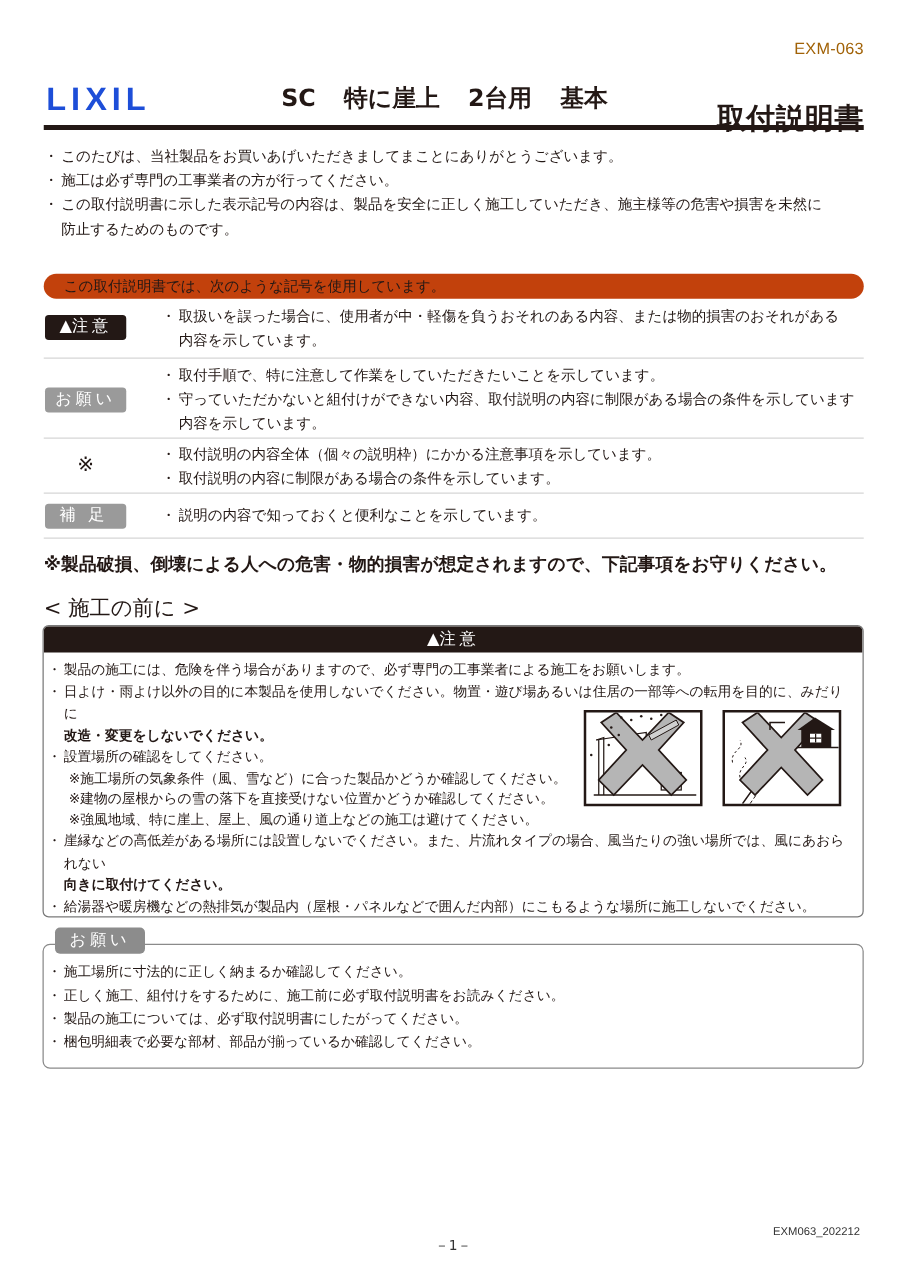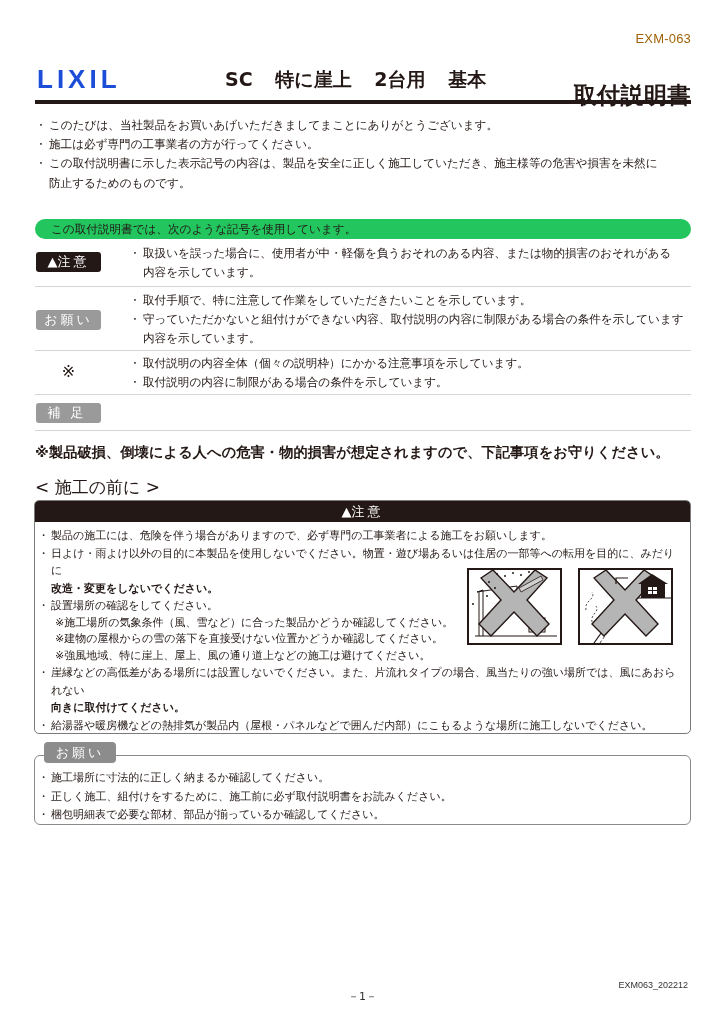--- a/index.html
+++ b/index.html
@@ -20,21 +20,21 @@
   .title-main { right: 34px; top: 80px; font-size: 23px; font-weight: bold; line-height: 30px; letter-spacing: 0.5px; }
   .header-rule { left: 35px; top: 100px; width: 656px; height: 4px; background: #231815; }
 
   
   .intro { left: 37px; top: 116px; width: 660px; font-size: 11.6px; line-height: 19.2px; }
   .intro .li { position: relative; padding-left: 12px; }
   .intro .li::before { content: "・"; position: absolute; left: -2px; }
   .intro .cont { padding-left: 12px; }
 
   
-  .legend-bar { left: 35px; top: 219px; width: 656px; height: 20px; background: #22c55e; border-radius: 10px; font-size: 11.6px; line-height: 20px; padding-left: 16px; }
+  .legend-bar { left: 35px; top: 219px; width: 656px; height: 20px; background: #c2410c; border-radius: 10px; font-size: 11.6px; line-height: 20px; padding-left: 16px; }
   .sym-row { left: 35px; width: 656px; border-bottom: 1px solid #d6d6d6; }
   .sym-badge { position: absolute; left: 1px; width: 65px; height: 20px; border-radius: 3px; font-size: 13px; line-height: 20px; text-align: center; letter-spacing: 3px; }
   .sym-badge.caution { background: #231815; color: #fff; }
   .sym-badge.gray { background: #9a9a9a; color: #fff; }
   .sym-badge.plain { background: transparent; color: #231815; font-size: 16px; letter-spacing: 0; }
   .sym-text { position: absolute; left: 96px; right: 0; font-size: 11.6px; line-height: 19.2px; }
   .sym-text .li { position: relative; padding-left: 12px; }
   .sym-text .li::before { content: "・"; position: absolute; left: -2px; }
   .sym-text .cont { padding-left: 12px; }
 
@@ -47,21 +47,21 @@
   .caution-body { position: relative; font-size: 11px; line-height: 17.5px; padding: 5px 6px 0 6px; }
   .caution-body .li { position: relative; padding-left: 10px; }
   .caution-body .li::before { content: "・"; position: absolute; left: -3px; }
   .caution-body .cont { padding-left: 10px; font-weight: bold; }
   .caution-body .sub { padding-left: 14px; }
   .narrow { width: 420px; }
 
   .illus { position: absolute; border: 2px solid #231815; background: #fff; }
 
   
-  .req-panel { left: 34px; top: 755px; width: 657px; height: 70px; border: 1px solid #8a8a8a; border-radius: 6px; }
+  .req-panel { left: 34px; top: 755px; width: 657px; height: 100px; border: 1px solid #8a8a8a; border-radius: 6px; }
   .req-tab { left: 44px; top: 742px; width: 72px; height: 21px; background: #8c8c8c; color: #fff; font-size: 13px; line-height: 21px; text-align: center; border-radius: 4px; letter-spacing: 3px; z-index: 2; }
   .req-body { position: absolute; left: 6px; top: 13px; font-size: 11px; line-height: 18.5px; }
   .req-body .li { position: relative; padding-left: 10px; }
   .req-body .li::before { content: "・"; position: absolute; left: -3px; }
 
   .footer-code { right: 37px; top: 980px; font-size: 9px; color: #333; font-family: "Liberation Sans", sans-serif; }
   .page-num { left: 0; width: 725px; top: 989px; text-align: center; font-size: 11px; color: #333; }
 </style>
 </head>
 <body>
@@ -108,20 +108,23 @@
 <div class="abs sym-row" style="top:351px;height:44px;">
   <div class="sym-badge plain" style="top:11px;">※</div>
   <div class="sym-text" style="top:3px;">
     <div class="li">取付説明の内容全体（個々の説明枠）にかかる注意事項を示しています。</div>
     <div class="li">取付説明の内容に制限がある場合の条件を示しています。</div>
   </div>
 </div>
 
 <div class="abs sym-row" style="top:395px;height:36px;">
   <div class="sym-badge gray" style="top:8px;letter-spacing:10px;padding-left:4px;">補足</div>
+  <div class="sym-text" style="top:8px;">
+    <div class="li">説明の内容で知っておくと便利なことを示しています。</div>
+  </div>
 </div>
 
 <div class="abs big-note">※製品破損、倒壊による人への危害・物的損害が想定されますので、下記事項をお守りください。</div>
 <div class="abs section-title">&lt; 施工の前に &gt;</div>
 
 <div class="abs caution-panel">
   <div class="caution-head">
     <span style="letter-spacing:0;">▲</span><span>注意</span>
   </div>
   <div class="caution-body">
@@ -174,18 +177,19 @@
       <line x1="68" y1="20.5" x2="77" y2="20.5" stroke="#231815" stroke-width="1"></line>
     </svg>
   </div>
 </div>
 
 <div class="abs req-tab">お願い</div>
 <div class="abs req-panel">
   <div class="req-body">
     <div class="li">施工場所に寸法的に正しく納まるか確認してください。</div>
     <div class="li">正しく施工、組付けをするために、施工前に必ず取付説明書をお読みください。</div>
+    <div class="li">製品の施工については、必ず取付説明書にしたがってください。</div>
     <div class="li">梱包明細表で必要な部材、部品が揃っているか確認してください。</div>
   </div>
 </div>
 
 <div class="abs footer-code">EXM063_202212</div>
 <div class="abs page-num">－1－</div>
 
 </body></html>

